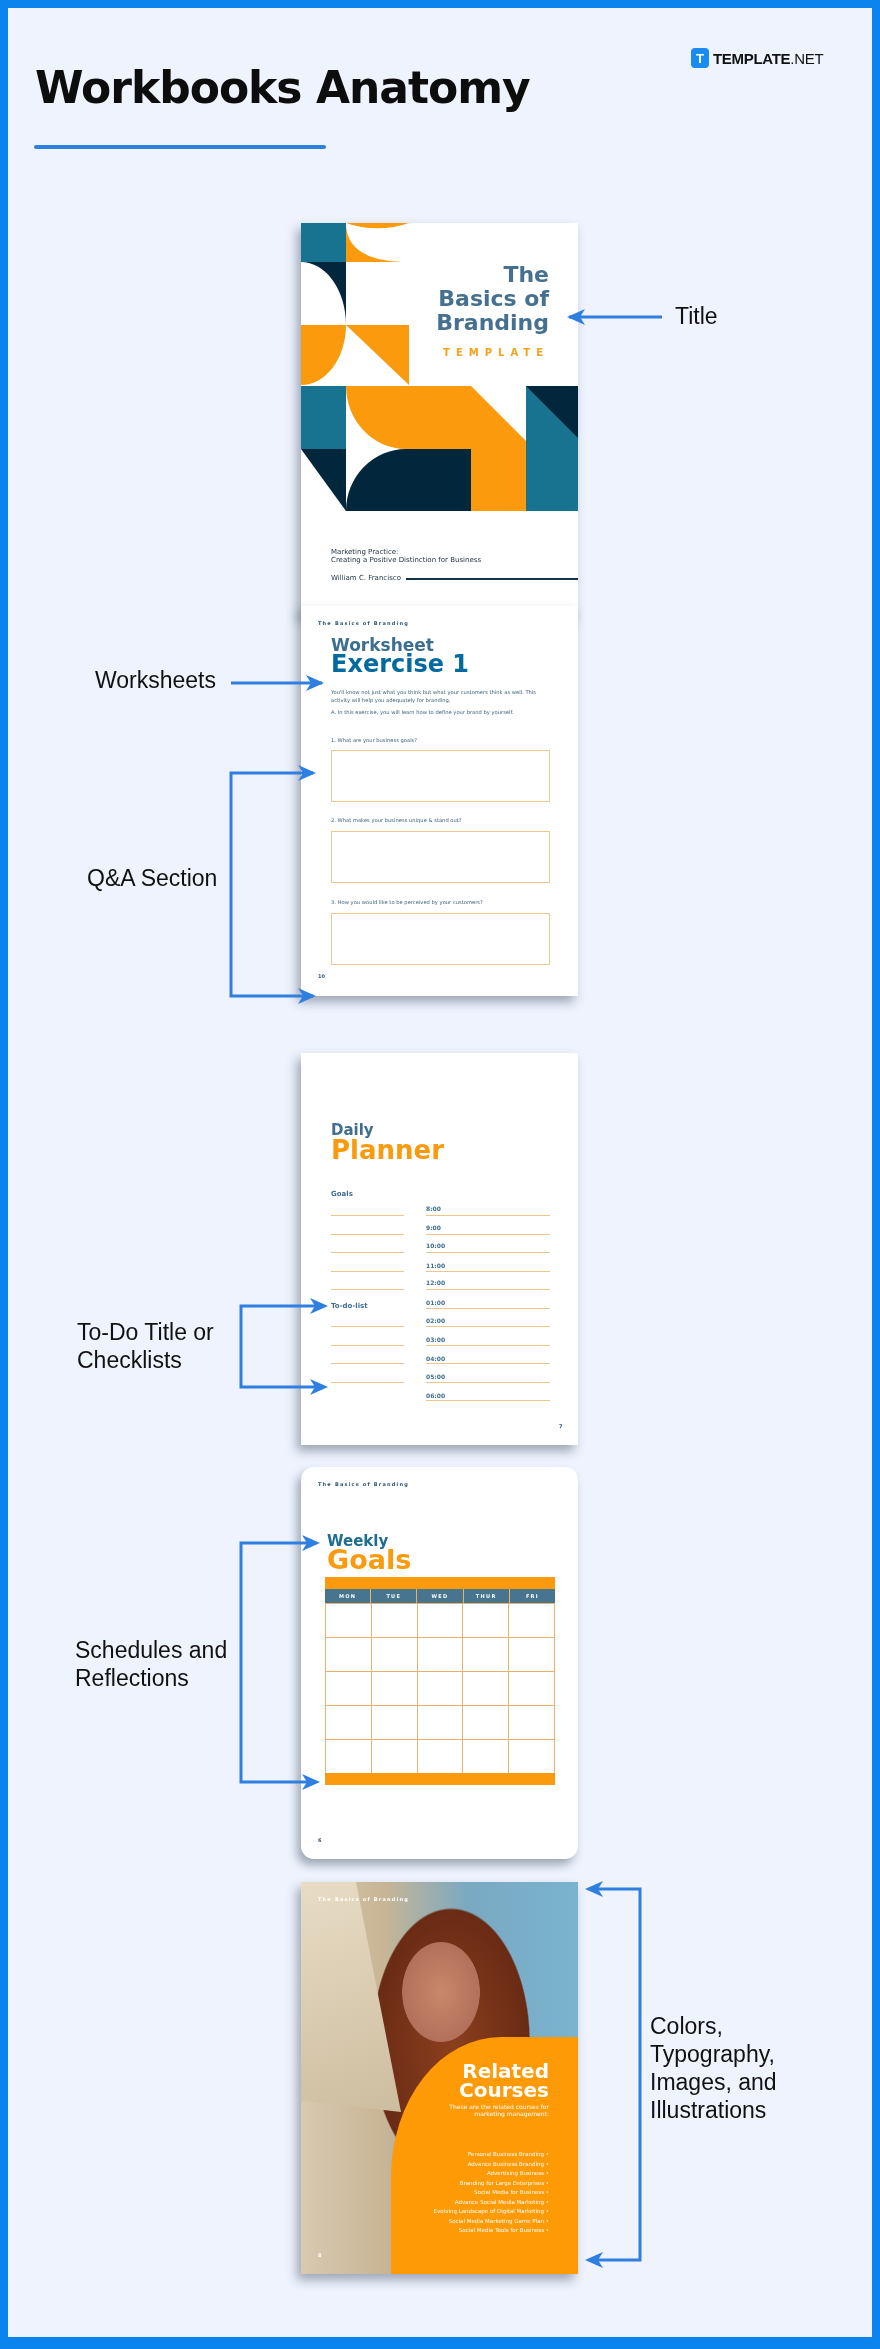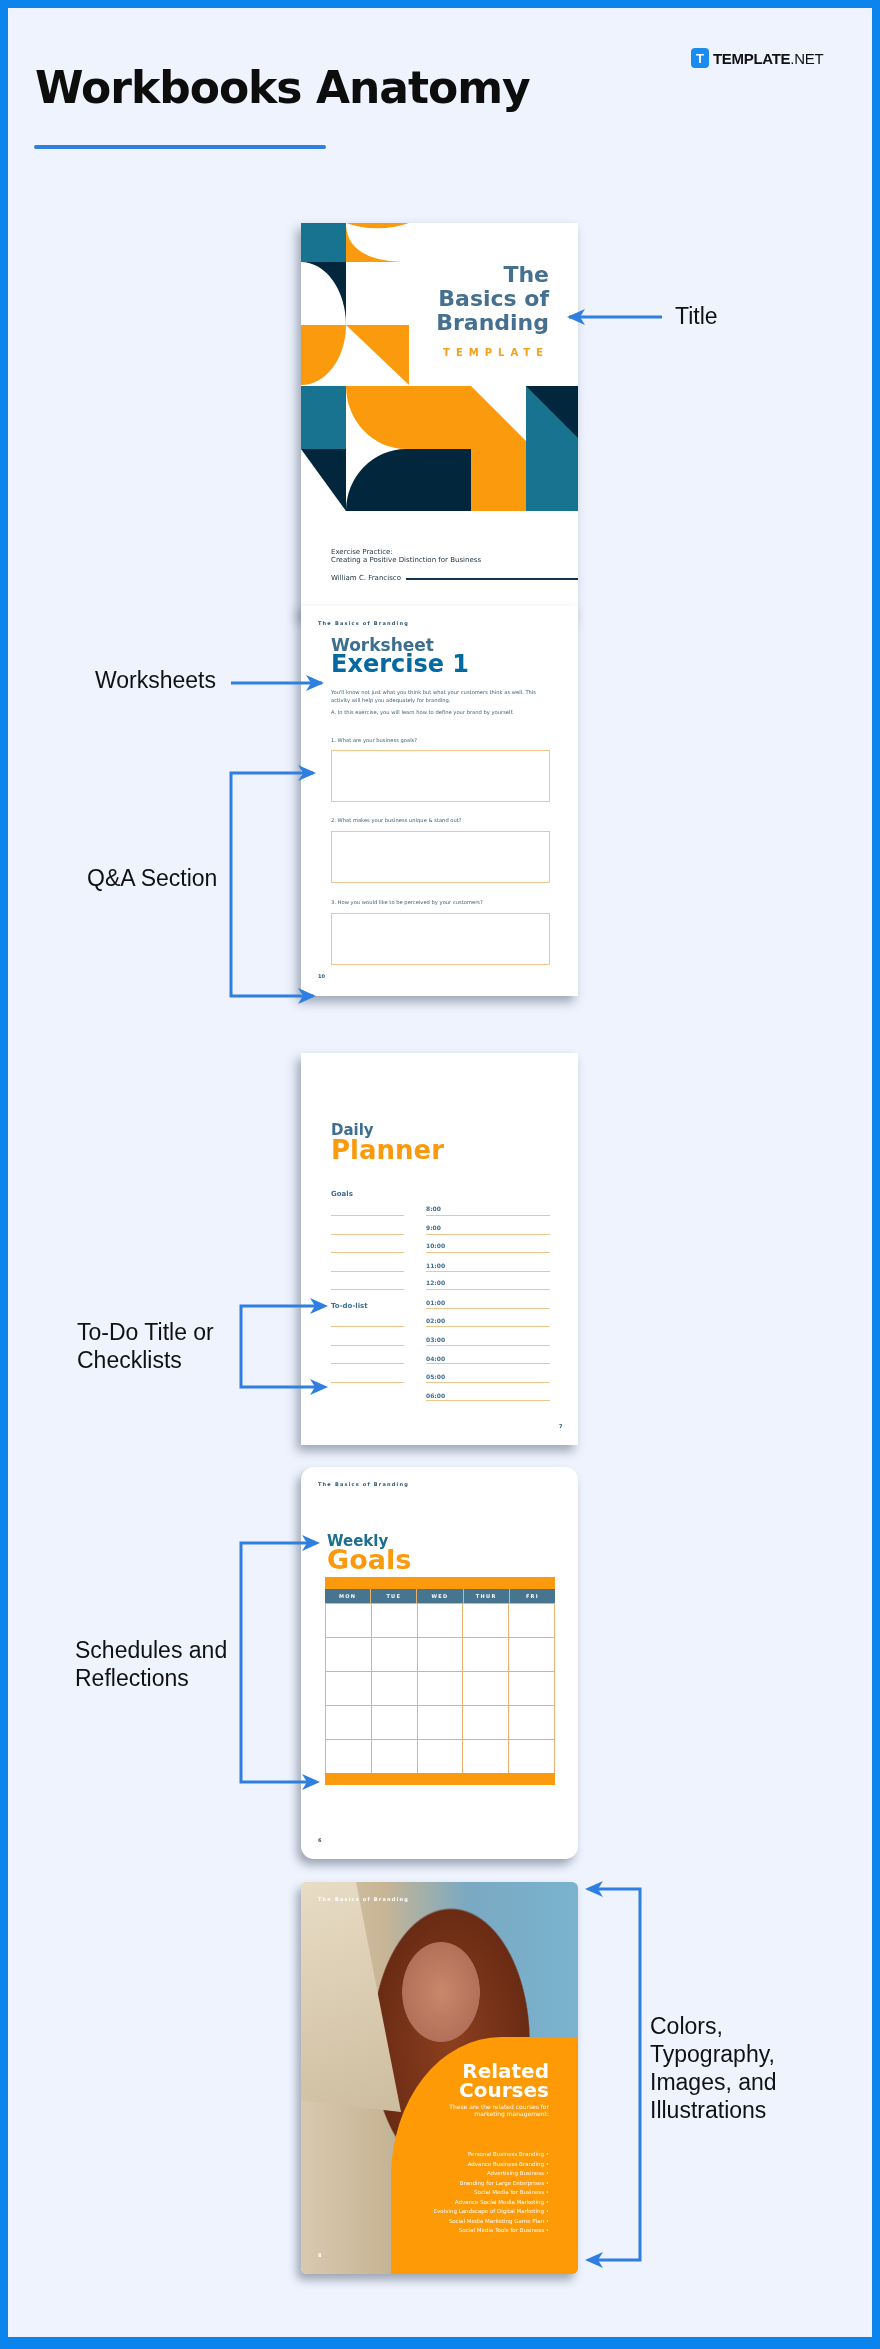--- a/index.html
+++ b/index.html
@@ -138,21 +138,21 @@
     <rect x="225" y="163" width="52" height="125" fill="#17738f"></rect>
     <path d="M225 163 H277 V215 Z" fill="#02263b"></path>
   </svg>
   <div class="cover-title">
     <div>The</div>
     <div>Basics of</div>
     <div>Branding</div>
   </div>
   <div class="cover-sub">TEMPLATE</div>
   <div class="cover-desc">
-    <div>Exercise Practice:</div>
+    <div>Marketing Practice:</div>
     <div>Creating a Positive Distinction for Business</div>
   </div>
   <div class="cover-author">William C. Francisco</div>
   <div class="cover-line"></div>
 </div>
 
 <div class="page" style="top:606px; height:390px;padding-left:21px;">
   <div class="running-head">The Basics of Branding</div>
   <div class="ws-title">Worksheet</div>
   <div class="ws-title2">Exercise 1</div>
@@ -254,21 +254,21 @@
         <div></div>
         <div></div>
         <div></div>
         <div></div>
       </div>
     <div class="wk-bar"></div>
   </div>
   <div class="page-num" style="left:17px; top:370px;">6</div>
 </div>
 
-<div class="page" style="top:1882px; height:392px;border-radius:6px;">
+<div class="page" style="top:1882px; height:392px;">
   <div class="rc-photo"></div>
   <div class="rc-paper"></div>
   <div class="rc-head">The Basics of Branding</div>
   <div class="rc-orange"></div>
   <div class="rc-title">
     <div>Related</div>
     <div>Courses</div>
   </div>
   <div class="rc-desc">These are the related courses for marketing management:</div>
   <ul class="rc-list">

